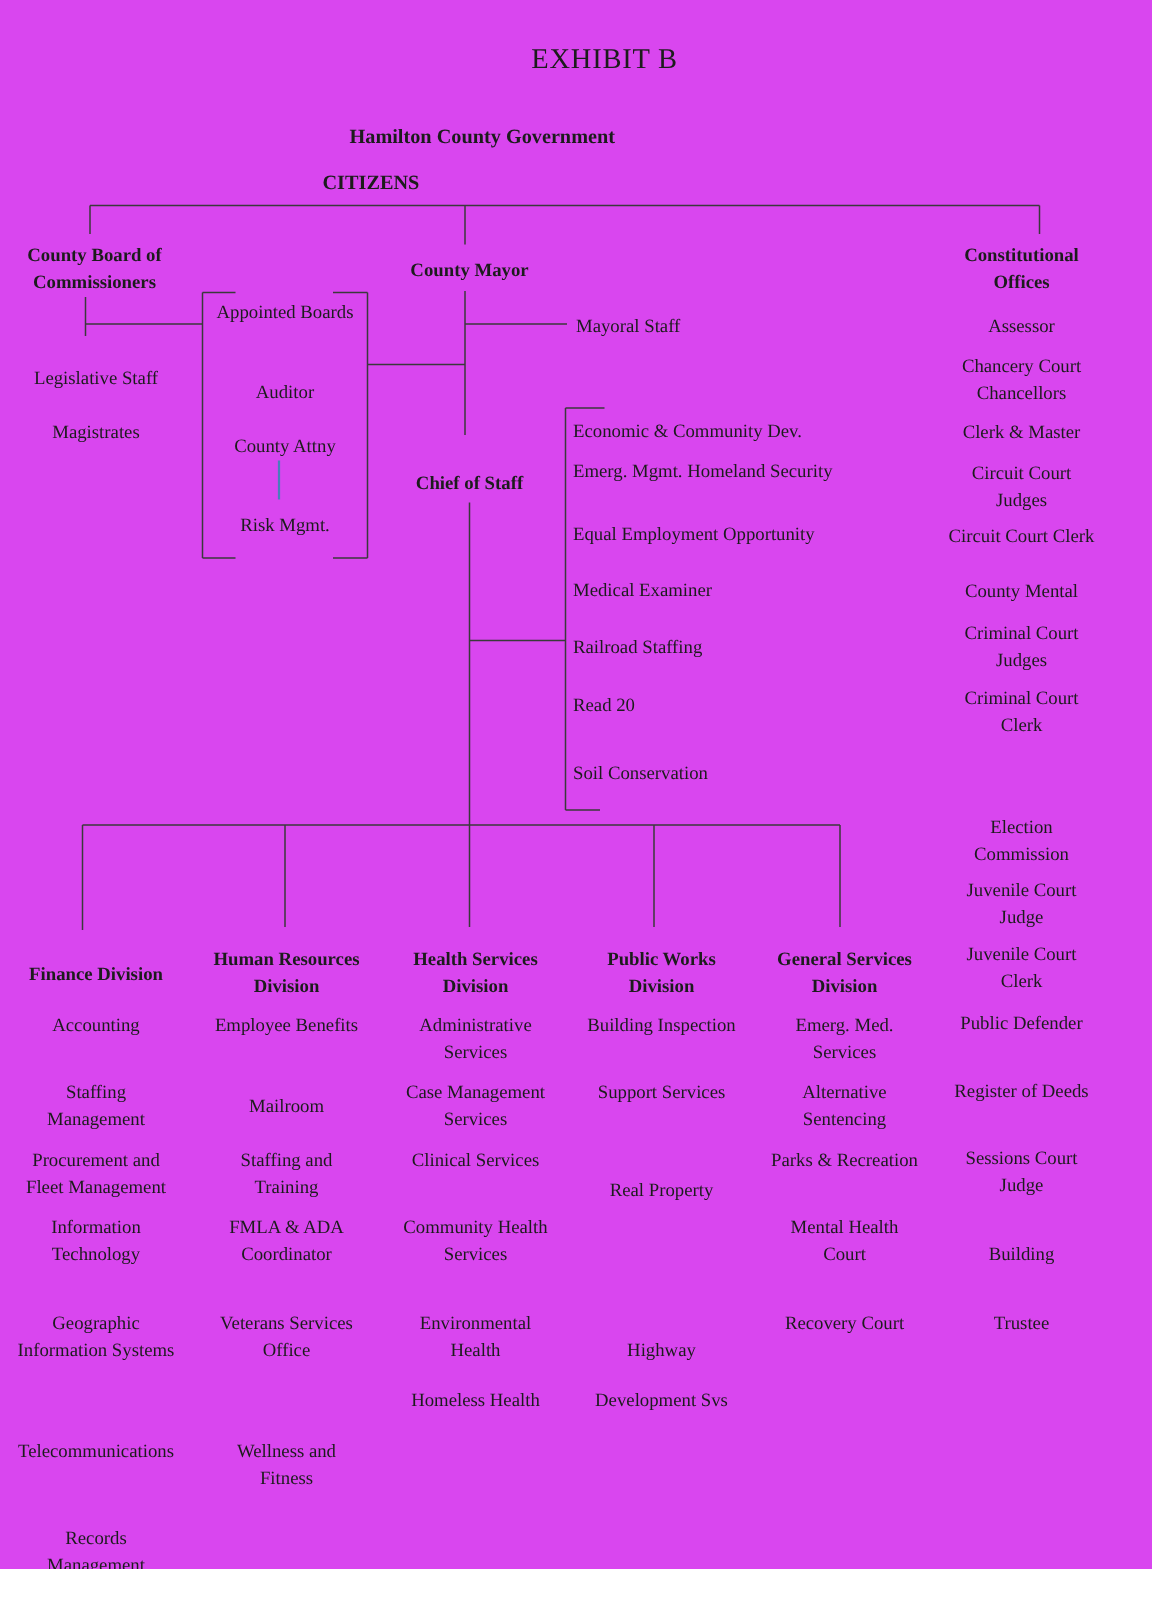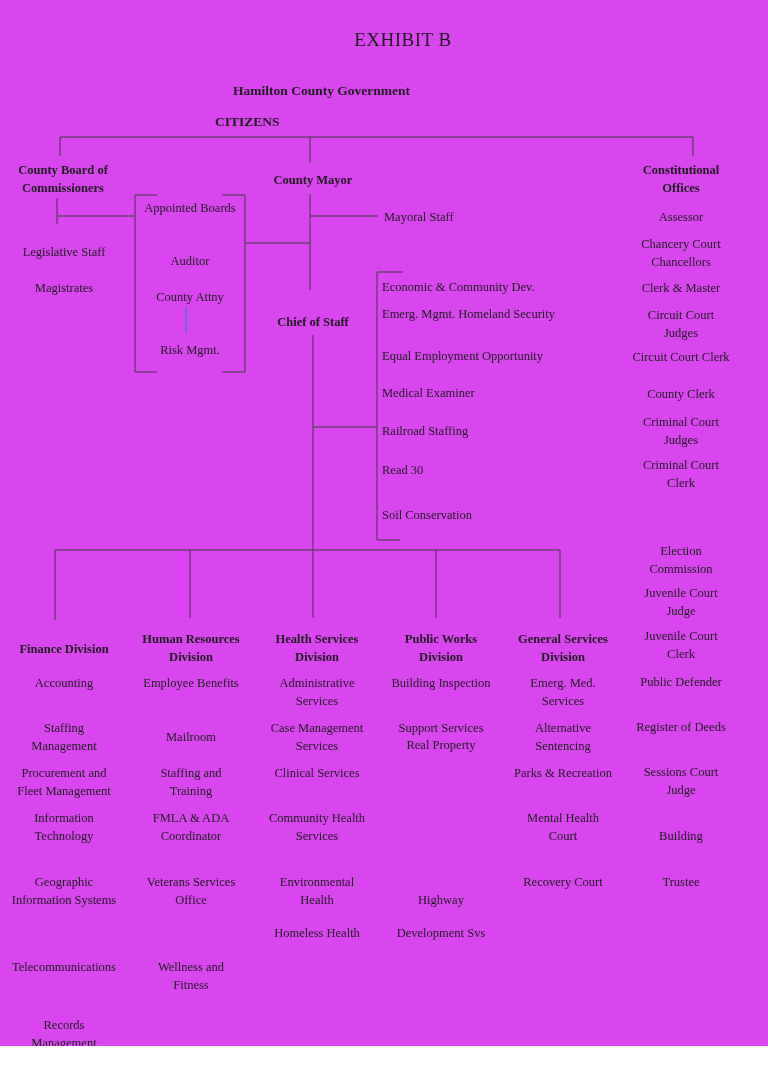--- a/index.html
+++ b/index.html
@@ -70,33 +70,33 @@
 
   <div class="c b" style="left:253px;top:171px;width:120px">County Mayor</div>
   <div class="l" style="left:384px;top:208px">Mayoral Staff</div>
   <div class="c b" style="left:253px;top:313px;width:120px">Chief of Staff</div>
 
   <div class="l" style="left:382px;top:278px">Economic &amp; Community Dev.</div>
   <div class="l" style="left:382px;top:305px">Emerg. Mgmt. Homeland Security</div>
   <div class="l" style="left:382px;top:347px">Equal Employment Opportunity</div>
   <div class="l" style="left:382px;top:384px">Medical Examiner</div>
   <div class="l" style="left:382px;top:422px">Railroad Staffing</div>
-  <div class="l" style="left:382px;top:461px">Read 30</div>
+  <div class="l" style="left:382px;top:461px">Read 20</div>
   <div class="l" style="left:382px;top:506px">Soil Conservation</div>
 
   <div class="c b" style="left:619px;top:161px;width:124px">Constitutional
 Offices</div>
   <div class="c" style="left:619px;top:208px;width:124px">Assessor</div>
   <div class="c" style="left:619px;top:235px;width:124px">Chancery Court
 Chancellors</div>
   <div class="c" style="left:619px;top:279px;width:124px">Clerk &amp; Master</div>
   <div class="c" style="left:619px;top:306px;width:124px">Circuit Court
 Judges</div>
   <div class="c" style="left:619px;top:348px;width:124px">Circuit Court Clerk</div>
-  <div class="c" style="left:619px;top:385px;width:124px">County Clerk</div>
+  <div class="c" style="left:619px;top:385px;width:124px">County Mental</div>
   <div class="c" style="left:619px;top:413px;width:124px">Criminal Court
 Judges</div>
   <div class="c" style="left:619px;top:456px;width:124px">Criminal Court
 Clerk</div>
   <div class="c" style="left:619px;top:542px;width:124px">Election
 Commission</div>
   <div class="c" style="left:619px;top:584px;width:124px">Juvenile Court
 Judge</div>
   <div class="c" style="left:619px;top:627px;width:124px">Juvenile Court
 Clerk</div>
@@ -147,21 +147,21 @@
 Services</div>
   <div class="c" style="left:255px;top:764px;width:124px">Clinical Services</div>
   <div class="c" style="left:255px;top:809px;width:124px">Community Health
 Services</div>
   <div class="c" style="left:255px;top:873px;width:124px">Environmental
 Health</div>
   <div class="c" style="left:255px;top:924px;width:124px">Homeless Health</div>
 
   <div class="c" style="left:379px;top:674px;width:124px">Building Inspection</div>
   <div class="c" style="left:379px;top:719px;width:124px">Support Services</div>
-  <div class="c" style="left:379px;top:736px;width:124px">Real Property</div>
+  <div class="c" style="left:379px;top:784px;width:124px">Real Property</div>
   <div class="c" style="left:379px;top:891px;width:124px">Highway</div>
   <div class="c" style="left:379px;top:924px;width:124px">Development Svs</div>
 
   <div class="c" style="left:501px;top:674px;width:124px">Emerg. Med.
 Services</div>
   <div class="c" style="left:501px;top:719px;width:124px">Alternative
 Sentencing</div>
   <div class="c" style="left:501px;top:764px;width:124px">Parks &amp; Recreation</div>
   <div class="c" style="left:501px;top:809px;width:124px">Mental Health
 Court</div>

